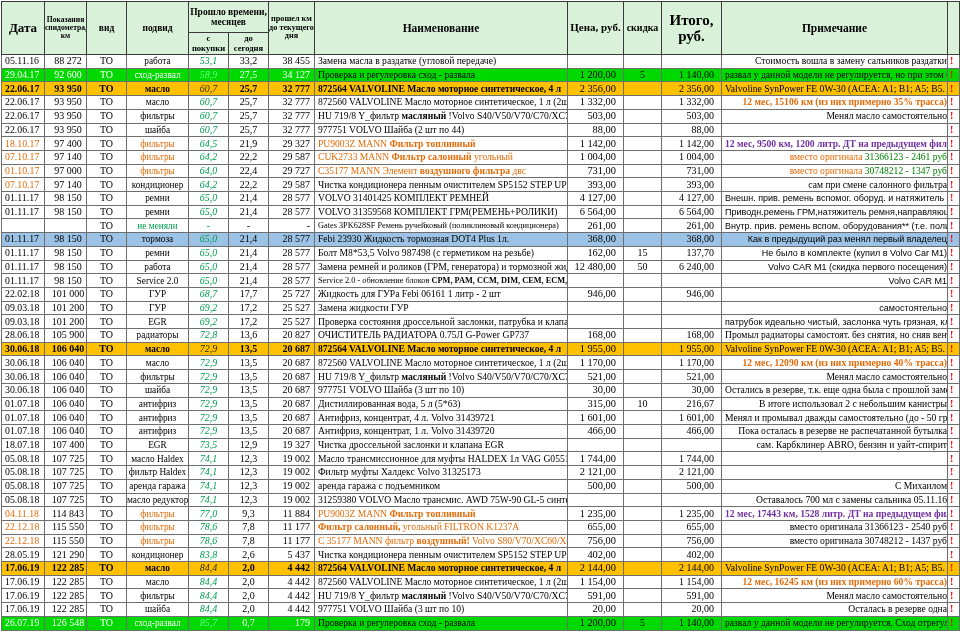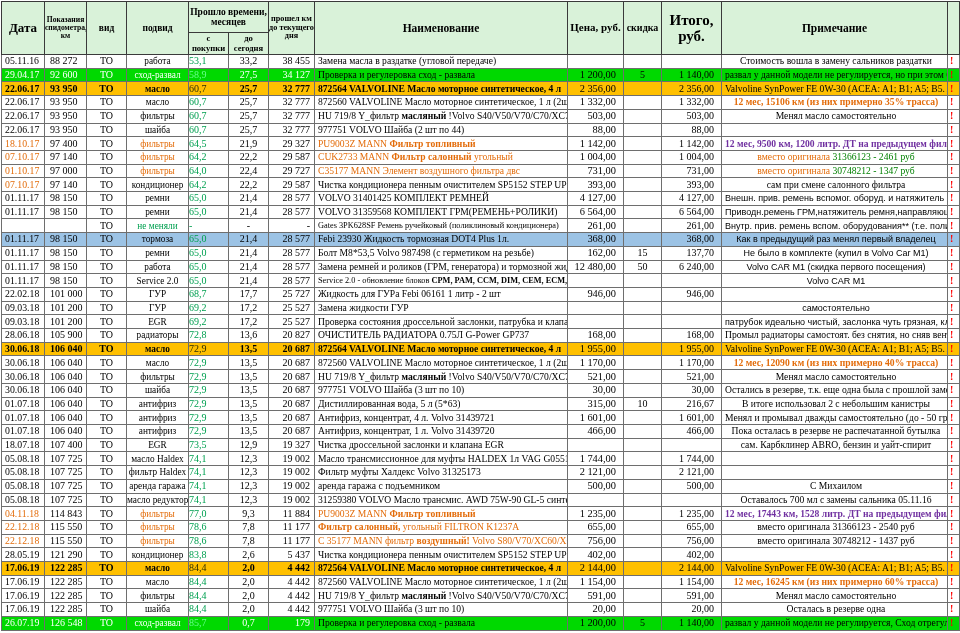--- a/index.html
+++ b/index.html
@@ -16,31 +16,31 @@
   .h-m1,.h-m2{font-size:8.6px;}
   .h-km{font-size:8.2px;}
   .h-name{font-size:11.5px;}
   .h-price{font-size:11px;}
   .h-disc{font-size:10px;}
   .h-total{font-size:15px;}
   .h-note{font-size:11.5px;}
   tbody tr{height:13.71px;}
   tbody td{font-size:10px;line-height:12px;vertical-align:middle;background:#fff;}
   .c-date{text-align:left;padding-left:3px;font-size:9.8px;}
-  .c-odo{text-align:left;padding-left:5px;margin-left:8px;}
+  .c-odo{text-align:center;padding-left:5px;margin-left:8px;}
   .c-vid{text-align:center;}
   .c-sub{text-align:center;font-size:9.3px;}
-  .c-m1{color:#00a050;}
+  .c-m1{text-align:center;font-style:italic;color:#00a050;}
   .c-m2{text-align:center;margin-left:12px;}
   .c-km{text-align:right;padding-right:4px;}
   .c-name{text-align:left;padding-left:3px;font-size:9.6px;}
   .c-price{text-align:right;padding-right:7px;font-size:10.4px;}
   .c-disc{text-align:center;font-size:10px;}
   .c-total{text-align:right;padding-right:7px;font-size:10px;}
-  .c-note{text-align:center;padding-left:3px;font-size:9.6px;}
+  .c-note{text-align:right;padding-left:3px;font-size:9.6px;}
   .c-mark{color:#ff0000;font-weight:bold;text-align:left;padding-left:2px;font-size:10px;}
   .tx-orange{color:#e36c0a;}
   .tx-green{color:#00a050;}
   .small-name{font-size:8.3px;}
   .note-sans{font-family:"Liberation Sans","DejaVu Sans",sans-serif;font-size:9px;}
   .nb{font-weight:bold;}
   tr.bg-green td{background:#00d900;}
   tr.bg-green .c-date,tr.bg-green .c-odo,tr.bg-green .c-vid,tr.bg-green .c-sub,
   tr.bg-green .c-m2,tr.bg-green .c-km{color:#fff;}
   tr.bg-green .c-m1{color:#66ff8c;}
@@ -212,21 +212,21 @@
           <td class="c-mark">!</td>
         </tr>
         <tr>
           <td class="c-date tx-orange">01.10.17</td>
           <td class="c-odo">97 000</td>
           <td class="c-vid">ТО</td>
           <td class="c-sub tx-orange">фильтры</td>
           <td class="c-m1">64,0</td>
           <td class="c-m2">22,4</td>
           <td class="c-km">29 727</td>
-          <td class="c-name tx-orange"><span>C35177 MANN Элемент </span><span style="font-weight: normal;">воздушного фильтра</span><span> двс</span></td>
+          <td class="c-name tx-orange"><span>C35177 MANN Элемент </span><span style="font-weight: bold;">воздушного фильтра</span><span> двс</span></td>
           <td class="c-price">731,00</td>
           <td class="c-disc"></td>
           <td class="c-total">731,00</td>
           <td class="c-note"><span style="color: rgb(227, 108, 10);">вместо оригинала </span><span style="color: rgb(0, 128, 0);">30748212 - 1347 руб</span></td>
           <td class="c-mark">!</td>
         </tr>
         <tr>
           <td class="c-date tx-orange">07.10.17</td>
           <td class="c-odo">97 140</td>
           <td class="c-vid">ТО</td>

